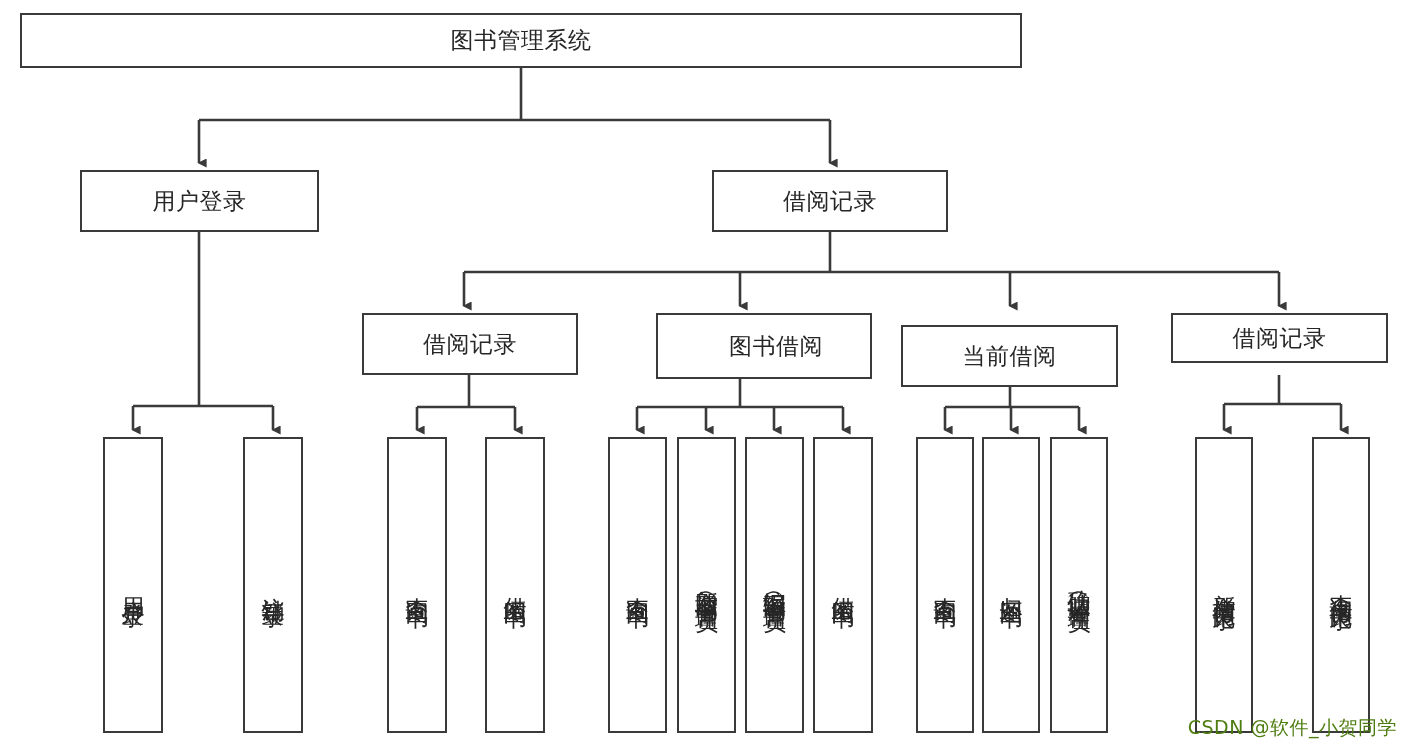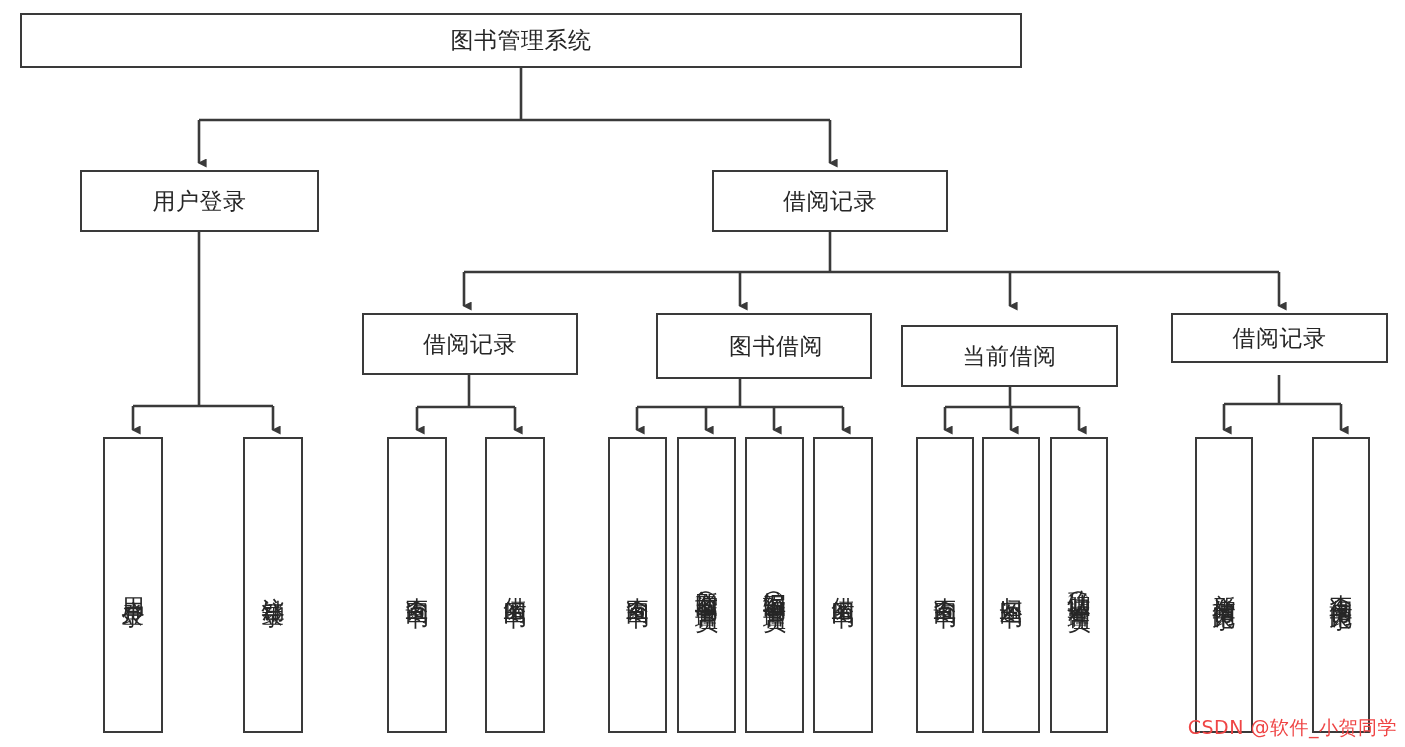--- a/index.html
+++ b/index.html
@@ -50,21 +50,21 @@
     writing-mode: vertical-rl;
     text-orientation: upright;
     display: block;
     white-space: normal;
   }
   .watermark {
     position: absolute;
     right: 8px;
     bottom: 6px;
     font-size: 19px;
-    color: #ef4444;
+    color: #4d7c0f;
     letter-spacing: 0.5px;
     white-space: nowrap;
   }
 </style>
 </head>
 <body>
 
 <div id="canvas">
 
   <svg class="connectors" viewBox="0 0 1405 747">

